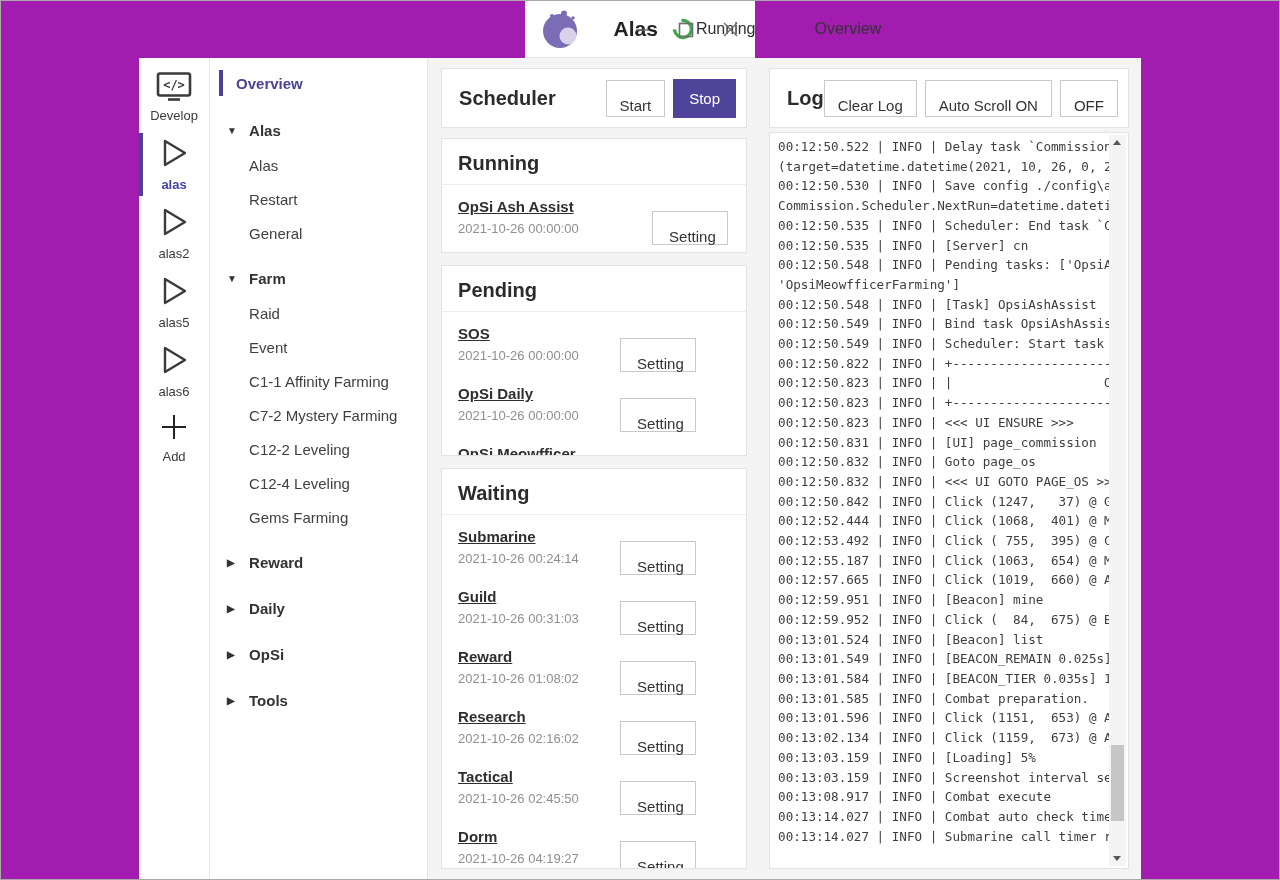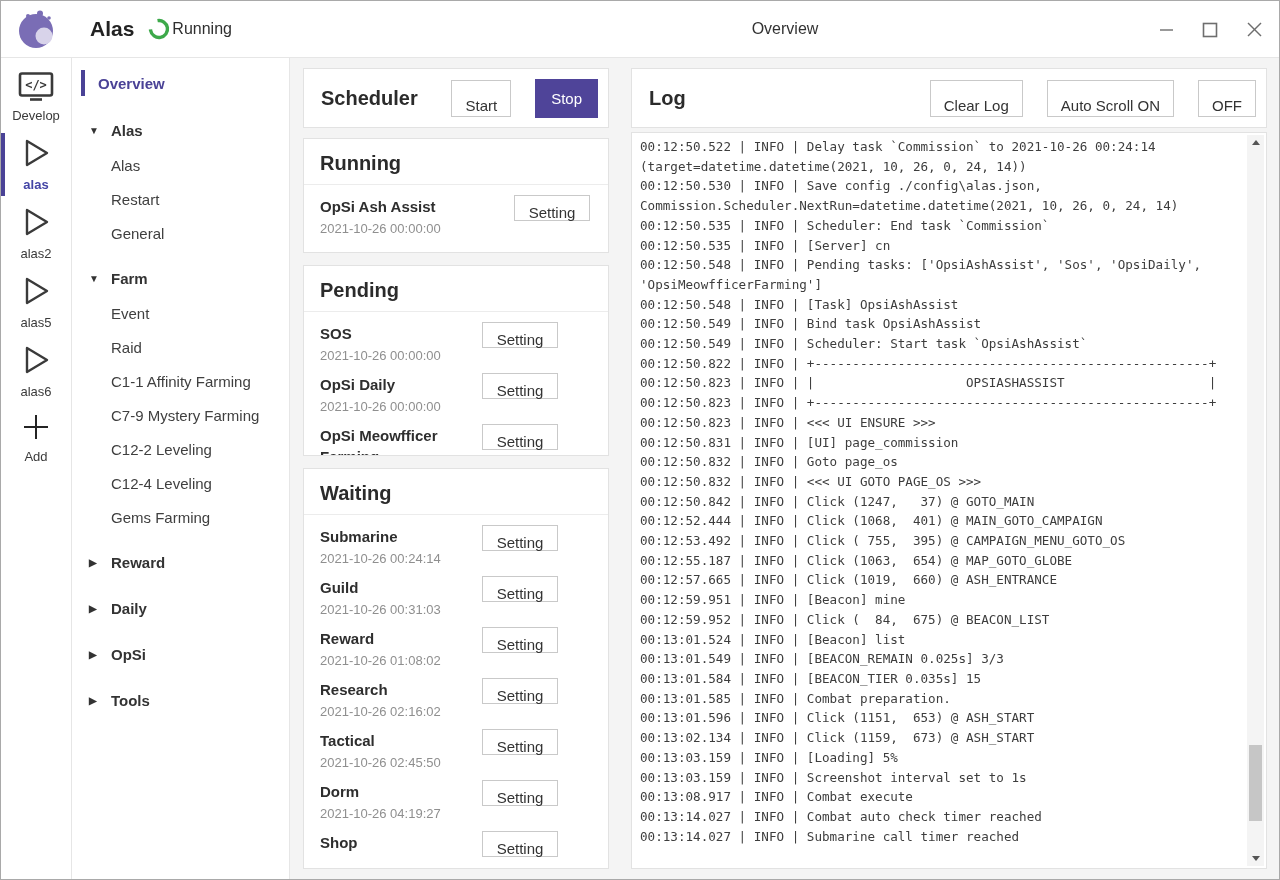--- a/index.html
+++ b/index.html
@@ -1,18 +1,18 @@
 <!DOCTYPE html>
 <html><head>
 <meta charset="utf-8">
 <style>
   * { box-sizing: border-box; margin: 0; padding: 0; }
   html, body { width: 1280px; height: 880px; overflow: hidden; }
   body { font-family: "Liberation Sans", sans-serif; background: #fff; }
-  .window { width: 1280px; height: 880px; border: 1px solid #a9a9a9; display: flex; flex-direction: column; background: #fef9c3; }
+  .window { width: 1280px; height: 880px; border: 1px solid #a9a9a9; display: flex; flex-direction: column; background: #a21caf; align-items: center; }
 
   
   .titlebar { flex: 0 0 57px; border-bottom: 1px solid #e6e6e6; display: flex; align-items: center; position: relative; background: #fff; }
   .logo { width: 42px; height: 42px; margin-left: 15px; flex: 0 0 auto; }
   .app-name { font-size: 21px; font-weight: 700; color: #222; margin-left: 32px; }
   .status { display: flex; align-items: center; margin-left: 13px; font-size: 16px; color: #2f2f2f; }
   .status svg { margin-right: 1px; }
   .titlebar-title { position: absolute; left: 290px; right: 0; text-align: center; font-size: 16px; color: #333; }
   .win-controls { position: absolute; right: 16px; top: 0; height: 57px; display: flex; align-items: center; gap: 26px; }
   .win-btn { width: 18px; height: 18px; display: flex; align-items: center; justify-content: center; cursor: pointer; }
@@ -38,38 +38,38 @@
   .nav-item.active::before { content: ''; position: absolute; left: 9px; top: 6px; bottom: 6px; width: 4px; background: #4a4296; }
   .nav-item.group-open, .nav-item.group-collapsed { padding-left: 17px; font-weight: 700; color: #333; margin-top: 10px; height: 36px; }
   .nav-item.group-open .nav-marker, .nav-item.group-collapsed .nav-marker { width: 22px; }
 
   
   .main { flex: 1; background: #f4f4f4; display: flex; min-width: 0; }
   .col-mid { flex: 0 0 331px; padding: 10px 12px 10px 13px; display: flex; flex-direction: column; }
   .col-log { flex: 1; padding: 10px 12px 10px 10px; display: flex; flex-direction: column; min-width: 0; }
   .card { background: #fff; border: 1px solid #e2e2e2; }
 
-  .header-card { flex: 0 0 60px; display: flex; align-items: center; padding: 0 10px 0 17px; gap: 16px; }
+  .header-card { flex: 0 0 60px; display: flex; align-items: center; padding: 0 10px 0 17px; }
   .card-title { font-size: 20px; font-weight: 600; color: #2b2b2b; }
   .header-card .grow { flex: 1; }
 
   .btn { font-family: "Liberation Sans", sans-serif; background: #fff; border: 1px solid #c9c9c9; color: #333; font-size: 15px; height: 37px; padding: 16px 13px; cursor: pointer; }
   .btn-stop { background: #4f4499; border-color: #4f4499; color: #fff; height: 39px; padding: 0 15px; margin-left: 8px; }
   .btn + .btn { margin-left: 8px; }
 
   .task-card { display: flex; flex-direction: column; overflow: hidden; }
   .task-card .card-head { padding: 13px 16px 9px; border-bottom: 1px solid #ececec; }
   .task-list { position: relative; flex: 1; overflow: hidden; padding-left: 16px; }
   .task-list.scrollable { padding-right: 50px; }
   .task-list.plain { padding-right: 18px; }
   .task-row { display: flex; align-items: flex-start; padding-top: 10px; min-height: 50px; }
   .task-info { flex: 1; min-width: 0; padding-top: 1px; }
-  .task-name { font-size: 15px; font-weight: 700; color: #2e2e2e; line-height: 21px; }
+  .task-name { font-size: 15px; font-weight: 700; color: #2e2e2e; line-height: 21px; text-decoration: underline; }
   .task-time { font-size: 13px; color: #8f8f8f; margin-top: 4px; }
-  .btn-setting { flex: 0 0 76px; width: 76px; height: 26px; padding: 8px; }
+  .btn-setting { flex: 0 0 76px; width: 76px; height: 26px; padding: 16px; margin-top: 16px; }
 
   #card-running { flex: 0 0 115px; margin-top: 10px; }
   #card-pending { flex: 0 0 191px; margin-top: 12px; }
   #card-waiting { flex: 1; margin-top: 12px; }
 
   
   .log-body-card { flex: 1; margin-top: 4px; position: relative; overflow: hidden; }
   .log-text { position: absolute; top: 0; left: 0; right: 19px; bottom: 0; padding: 4px 0 0 8px; font-family: "DejaVu Sans Mono", "Liberation Mono", monospace; font-size: 12.6px; line-height: 19.7px; color: #3d3d3d; white-space: pre; overflow: hidden; }
 
   
@@ -190,33 +190,33 @@
         <div class="nav-item sub">
 
     <span class="nav-label">General</span>
   </div>
         <div class="nav-item group-open">
     <span class="nav-marker">▼</span>
     <span class="nav-label">Farm</span>
   </div>
         <div class="nav-item sub">
 
+    <span class="nav-label">Raid</span>
+  </div>
+        <div class="nav-item sub">
+
     <span class="nav-label">Event</span>
   </div>
         <div class="nav-item sub">
 
-    <span class="nav-label">Raid</span>
-  </div>
-        <div class="nav-item sub">
-
     <span class="nav-label">C1-1 Affinity Farming</span>
   </div>
         <div class="nav-item sub">
 
-    <span class="nav-label">C7-9 Mystery Farming</span>
+    <span class="nav-label">C7-2 Mystery Farming</span>
   </div>
         <div class="nav-item sub">
 
     <span class="nav-label">C12-2 Leveling</span>
   </div>
         <div class="nav-item sub">
 
     <span class="nav-label">C12-4 Leveling</span>
   </div>
         <div class="nav-item sub">

